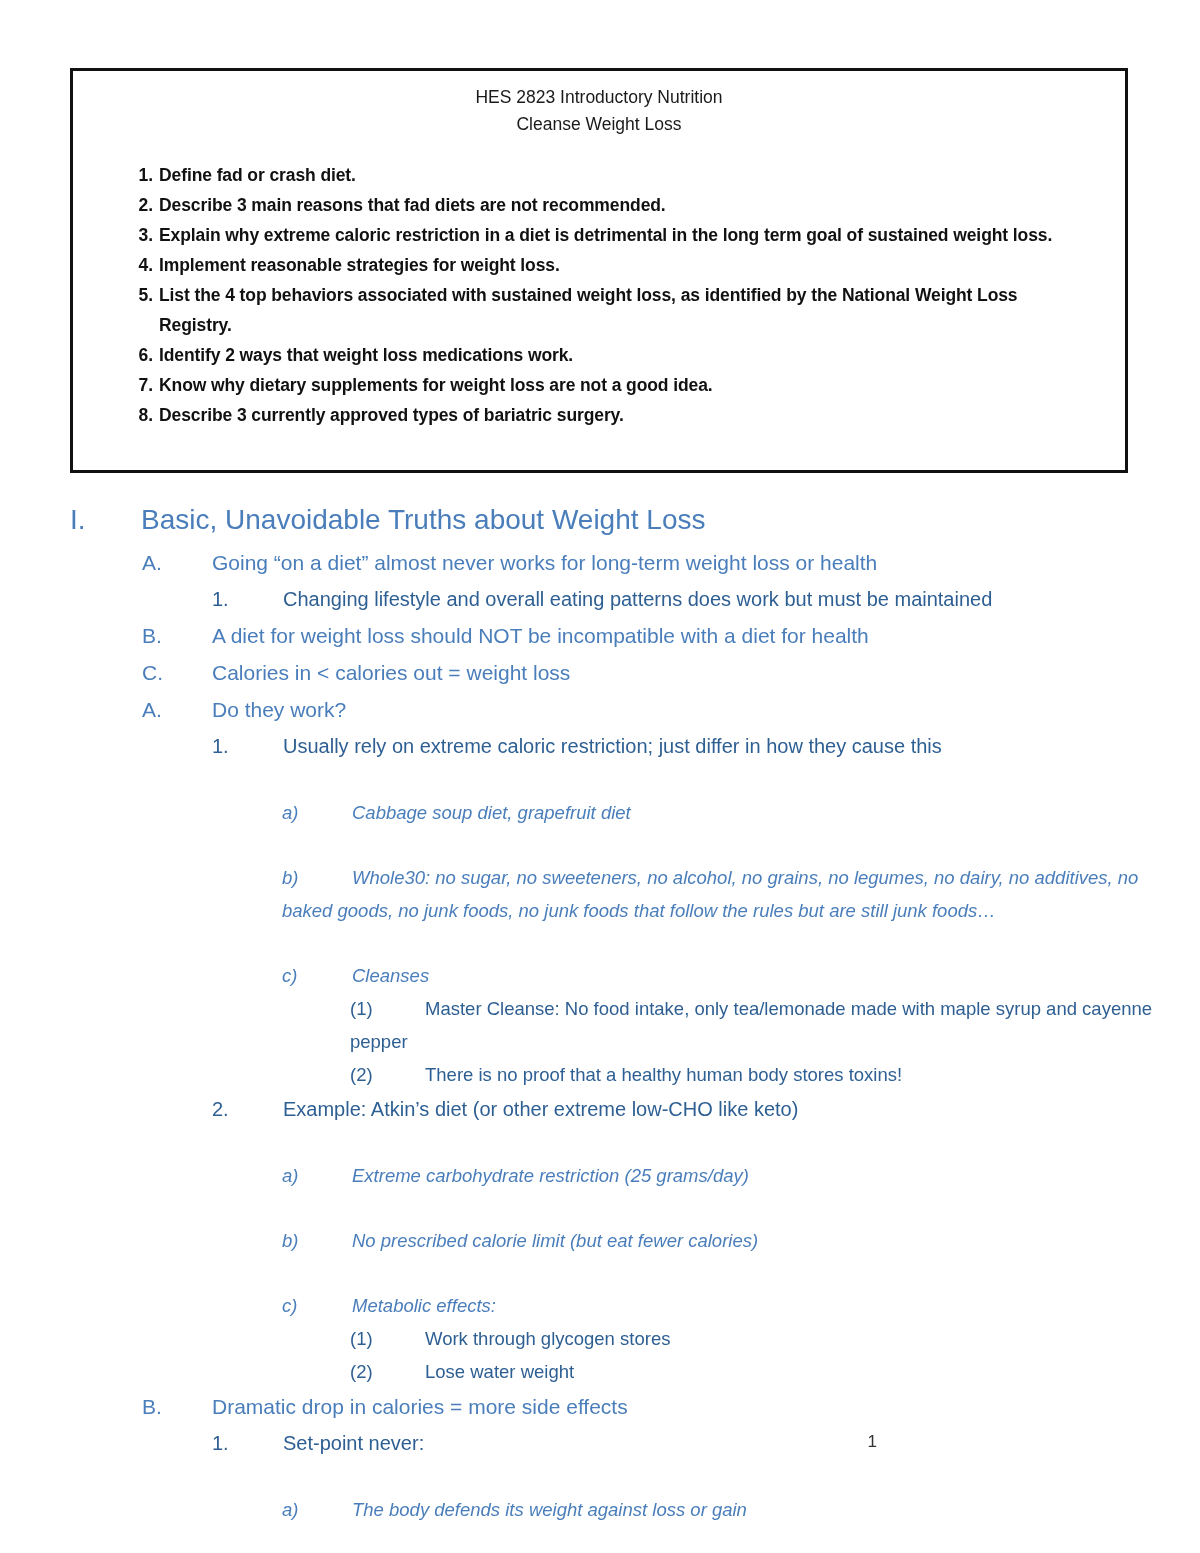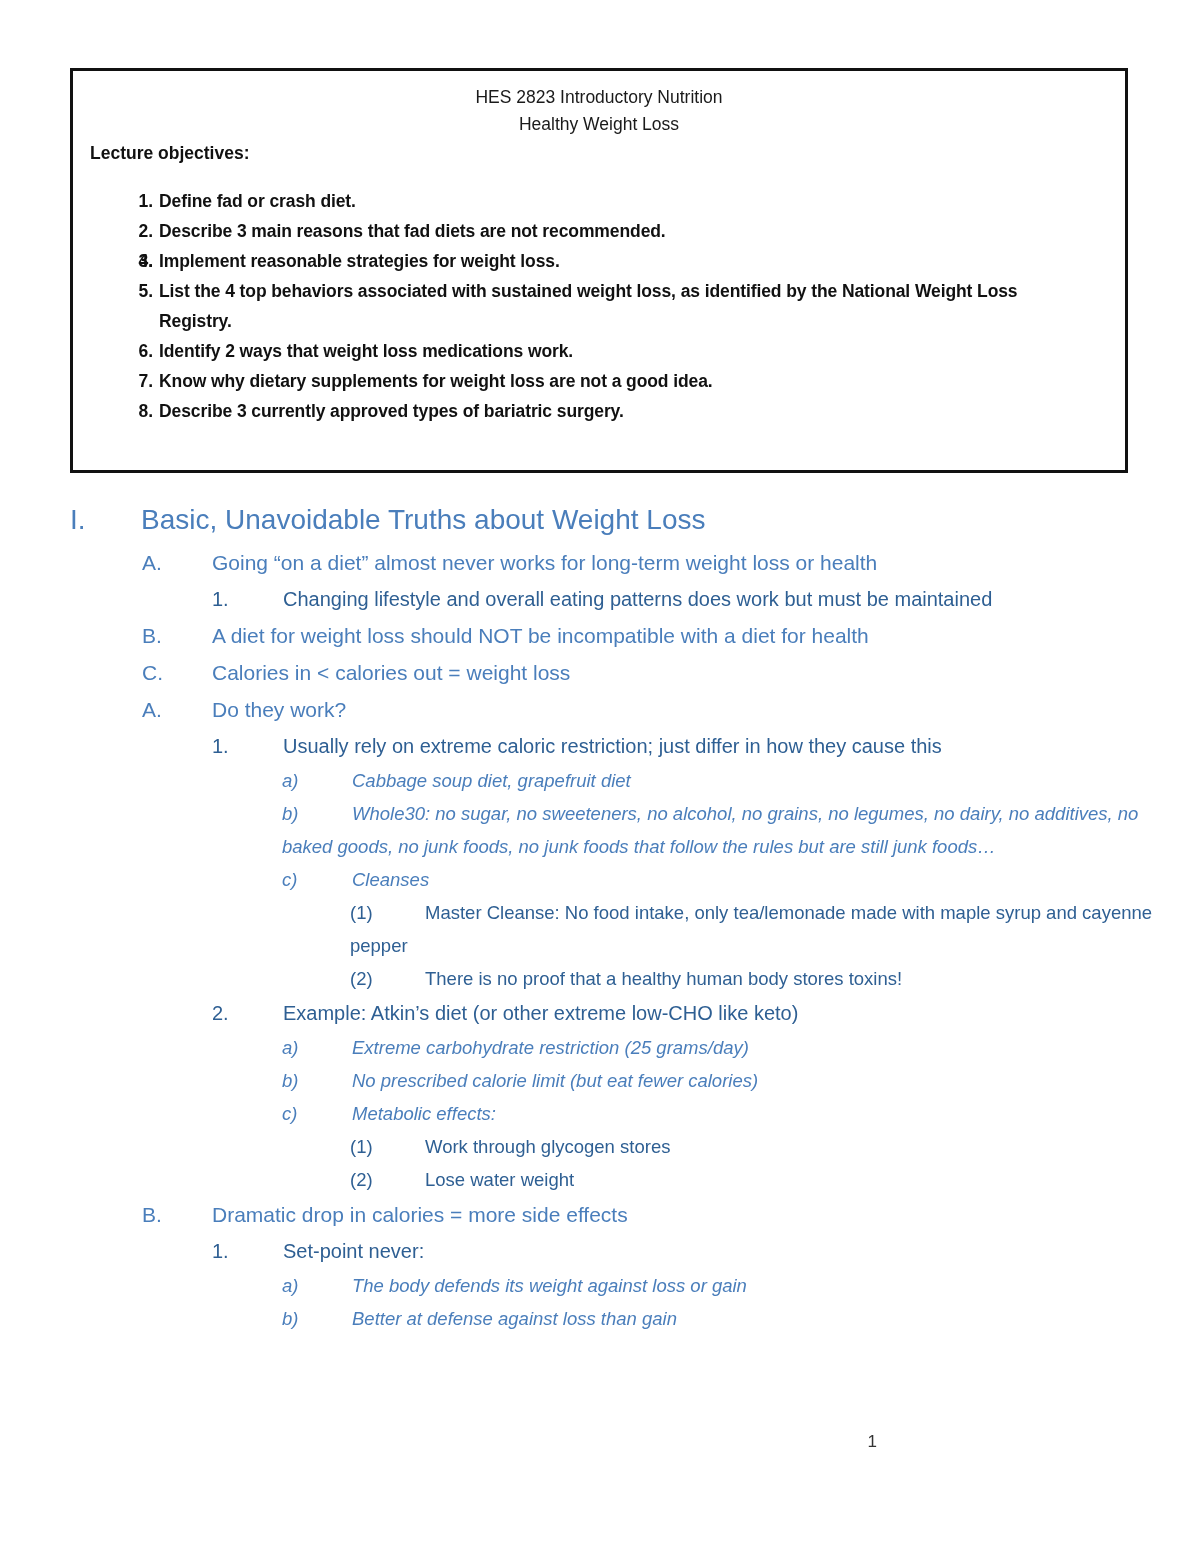--- a/index.html
+++ b/index.html
@@ -132,20 +132,21 @@
 
   
   .lvl4 {
     font-size: 18.5px;
     line-height: 33px;
     color: #4A7EBB;
     font-style: italic;
     margin-left: 282px;
     padding-left: 70px;
     padding-right: 55px;
+    margin-top: 32px;
   }
   .lvl4 .marker { left: 0; width: 64px; font-style: italic; }
   .lvl4.wrap { padding-left: 0; }
   .lvl4.wrap .marker { position: static; display: inline-block; width: 70px; }
 
   
   .lvl5 {
     font-size: 18.5px;
     line-height: 33px;
     color: #2E5F93;
@@ -170,36 +171,36 @@
 </style>
 </head>
 <body>
 
 <div class="page">
 
   <div class="objectives-box">
 
     <div class="box-title">
       <span class="line">HES 2823 Introductory Nutrition</span>
-      <span class="line">Healthy Weight Loss</span>
-    </div>
-
-    <div class="lecture-objectives-label">Lecture objectives:</div>
+      <span class="line">Cleanse Weight Loss</span>
+    </div>
+
 
     <ol class="objectives">
       <li>
         <span class="num">1.</span>
         <span>Define fad or crash diet.</span>
       </li>
       <li>
         <span class="num">2.</span>
         <span>Describe 3 main reasons that fad diets are not recommended.</span>
       </li>
       <li>
         <span class="num">3.</span>
+        <span>Explain why extreme caloric restriction in a diet is detrimental in the long term goal of sustained weight loss.</span>
       </li>
       <li>
         <span class="num">4.</span>
         <span>Implement reasonable strategies for weight loss.</span>
       </li>
       <li>
         <span class="num">5.</span>
         <span>List the 4 top behaviors associated with sustained weight loss, as identified by the National Weight Loss Registry.</span>
       </li>
       <li>

